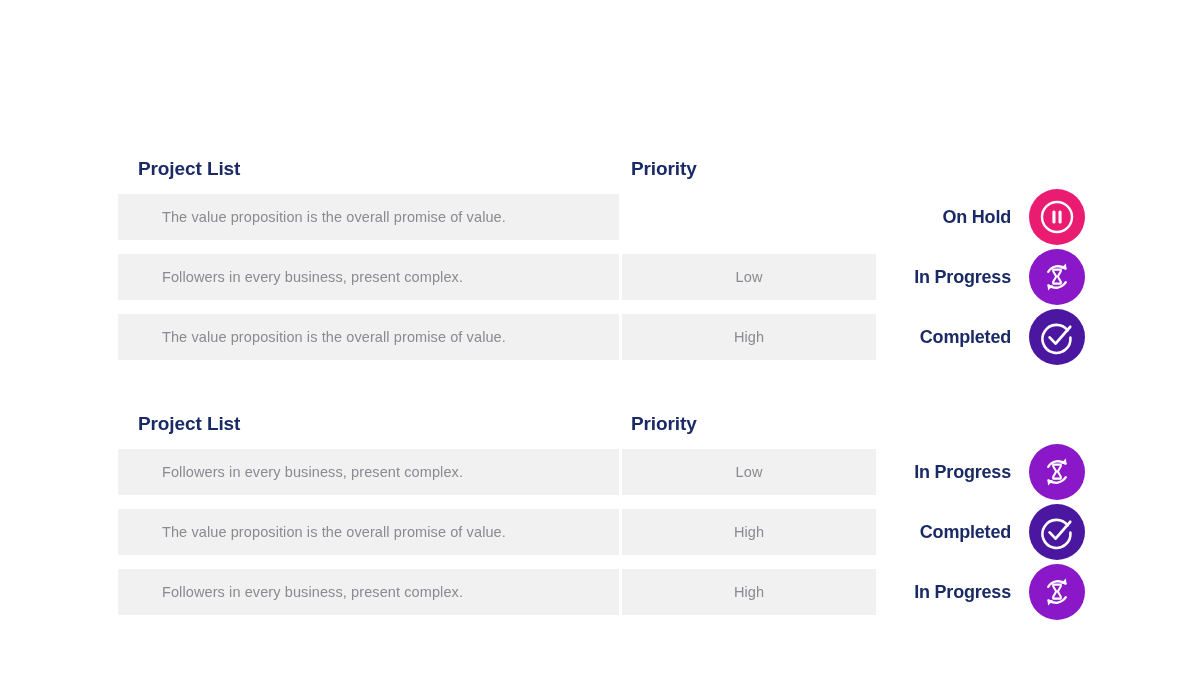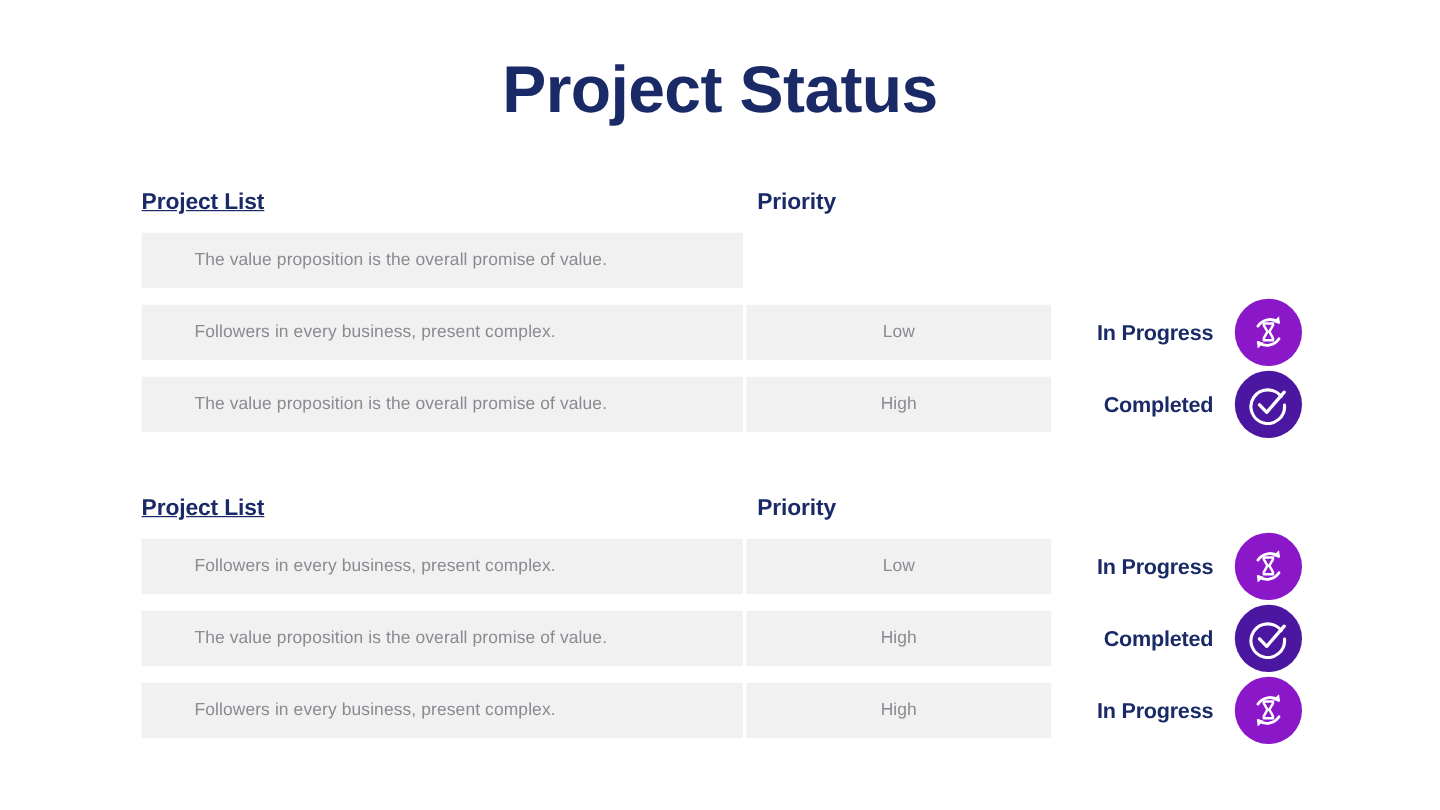--- a/index.html
+++ b/index.html
@@ -48,21 +48,21 @@
     height: 30px;
   }
   .col-head {
     position: absolute;
     top: 0;
     font-size: 19px;
     font-weight: bold;
     color: #1a2a66;
     letter-spacing: -0.1px;
   }
-  .col-head-project { left: 118px; text-decoration: underline; }
+  .col-head-project { left: 138px; }
   .col-head-priority { left: 631px; }
 
   .rows {
     position: relative;
     margin-top: 6px;
   }
 
   .row {
     position: relative;
     height: 46px;
@@ -133,32 +133,43 @@
   }
   .status-badge svg {
     display: block;
   }
 </style>
 </head>
 <body style="background: rgb(255, 255, 255);">
 
 <div class="slide">
 
-  <div class="page-title">Project Status</div>
 
   <div class="section section-1">
     <div class="col-headers">
       <div class="col-head col-head-project">Project List</div>
       <div class="col-head col-head-priority">Priority</div>
     </div>
     <div class="rows">
 
       <div class="row">
         <div class="cell-project">
           <span class="cell-project-text">The value proposition is the overall promise of value.</span>
+        </div>
+        <div class="cell-status">
+          <span class="status-label">On Hold</span>
+          <span class="status-badge" style="background: rgb(234, 28, 114);">
+            <span>
+              <svg width="56" height="56" viewBox="0 0 56 56">
+                <circle cx="28" cy="28" r="15" fill="none" stroke="#ffffff" stroke-width="2.4"></circle>
+                <rect x="23.4" y="21.5" width="3.1" height="13" rx="1.5" fill="#ffffff"></rect>
+                <rect x="29.5" y="21.5" width="3.1" height="13" rx="1.5" fill="#ffffff"></rect>
+              </svg>
+            </span>
+          </span>
         </div>
       </div>
 
       <div class="row">
         <div class="cell-project">
           <span class="cell-project-text">Followers in every business, present complex.</span>
         </div>
         <div class="cell-priority">
           <span class="cell-priority-text">Low</span>
         </div>

